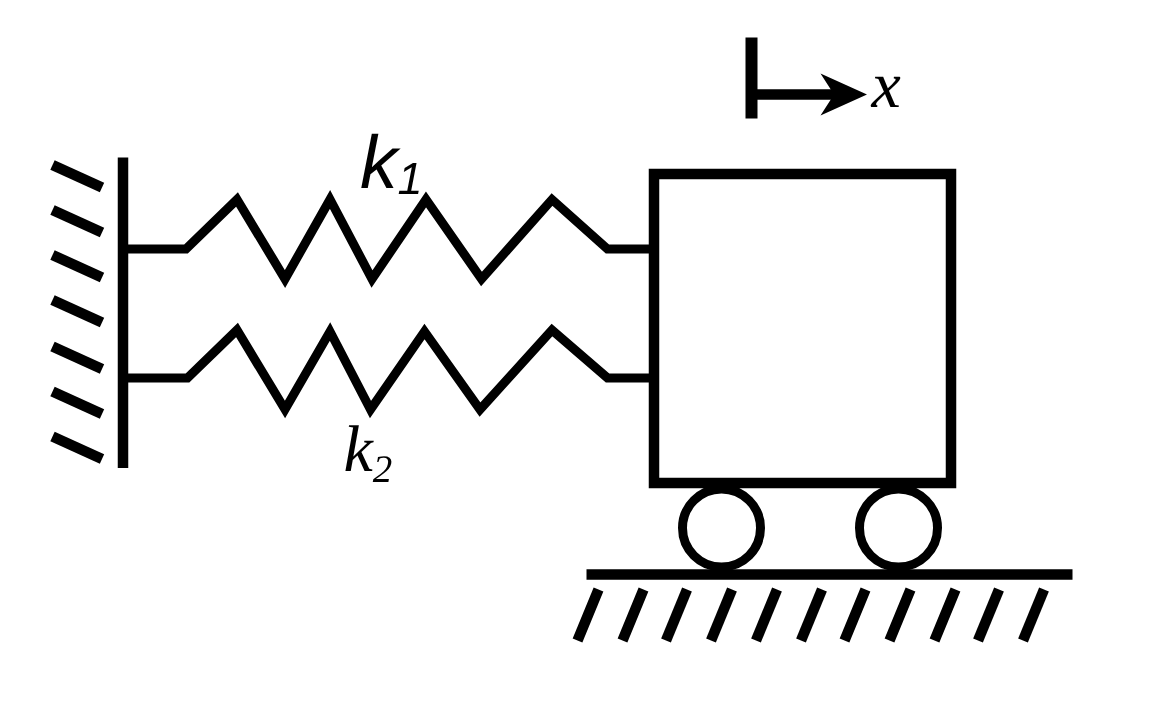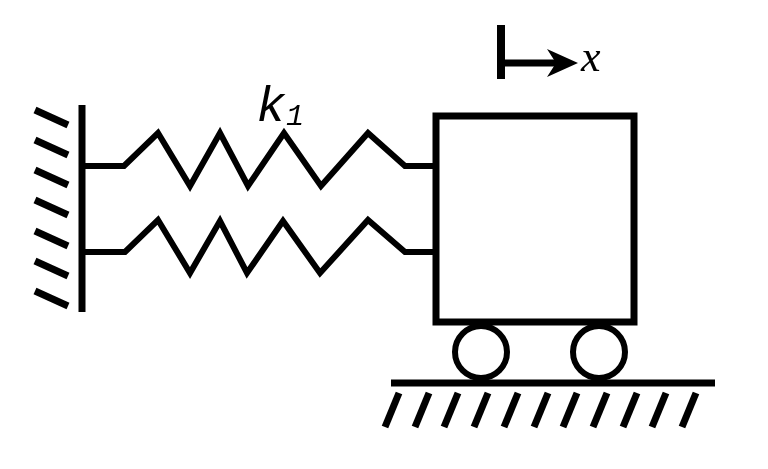--- a/index.html
+++ b/index.html
@@ -18,21 +18,21 @@
   .w8 { stroke-width: 8; }
   .filled { fill: var(--ink); stroke: none; }
   .boxfill { fill: var(--bg); }
   .lbl {
     position: absolute;
     color: var(--ink);
     line-height: 1;
     white-space: nowrap;
     font-style: italic;
   }
-  .lbl-k1 { left: 256px; top: 83px; font-family: Liberation Mono, monospace; font-size: 50px; }
+  .lbl-k1 { left: 240px; top: 83px; font-family: Liberation Sans, sans-serif; font-size: 50px; }
   .lbl-k1 .subsc { font-size: 30px; vertical-align: -4px; }
   .lbl-k2 { left: 229px; top: 278px; font-family: "Liberation Serif", serif; font-size: 44px; }
   .lbl-k2 .subsc { font-size: 26px; vertical-align: -7px; }
   .lbl-x { left: 581px; top: 35px; font-family: "Liberation Serif", serif; font-size: 44px; }
 </style>
 </head>
 <body>
 
 <div class="stage">
 
@@ -79,16 +79,17 @@
 
     <g>
       <line class="stroked w8" x1="501" y1="25" x2="501" y2="79"></line>
       <line class="stroked w7" x1="499" y1="63" x2="556" y2="63"></line>
       <polygon class="filled" points="547,49 578,63 547,77 556,63"></polygon>
     </g>
   </svg>
 
   <div class="lbl lbl-k1"><span>k</span><span class="subsc">1</span></div>
 
+  <div class="lbl lbl-k2"><span>k</span><span class="subsc">2</span></div>
 
   <div class="lbl lbl-x"><span>x</span></div>
 
 </div>
 
 </body></html>

